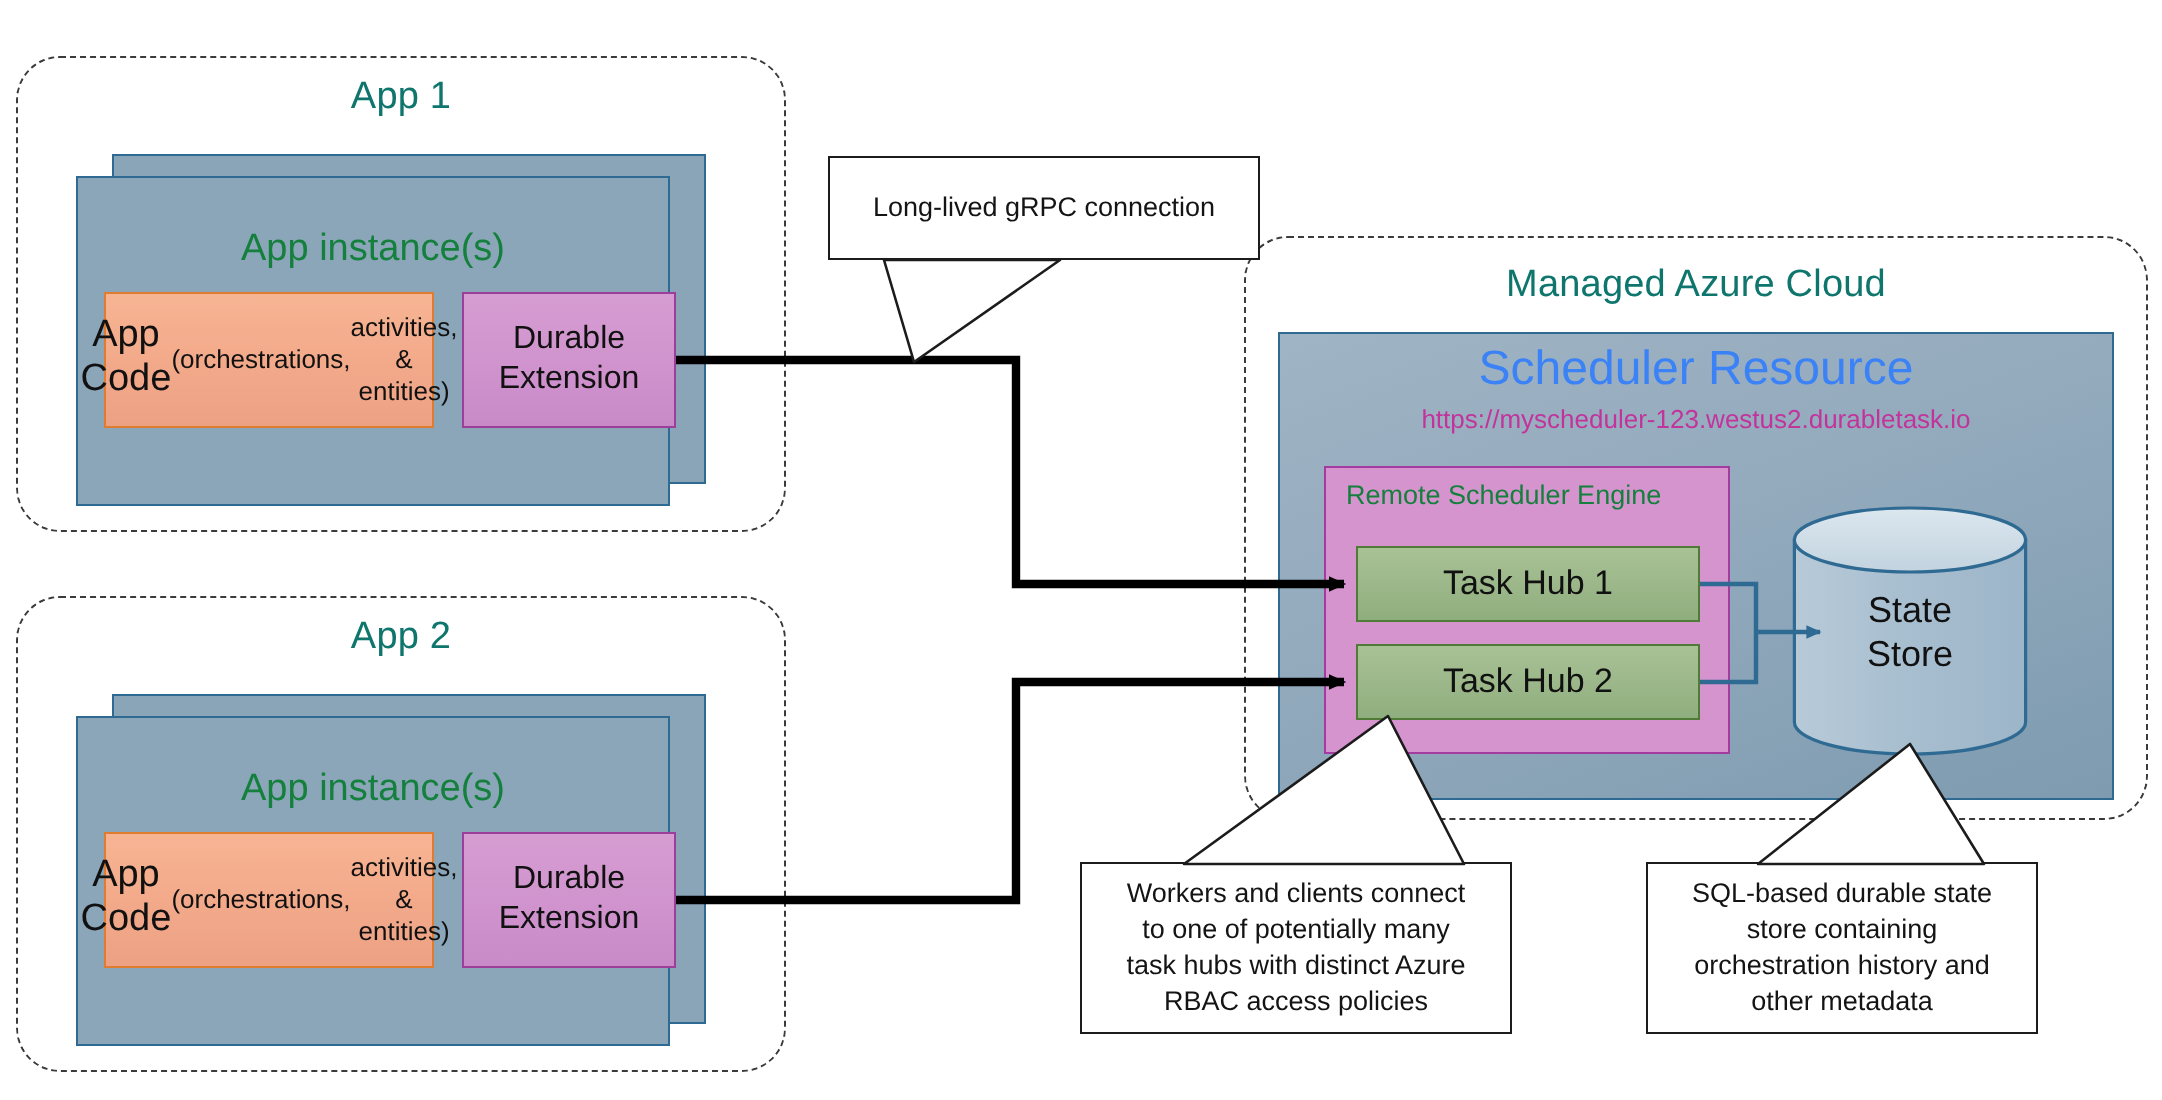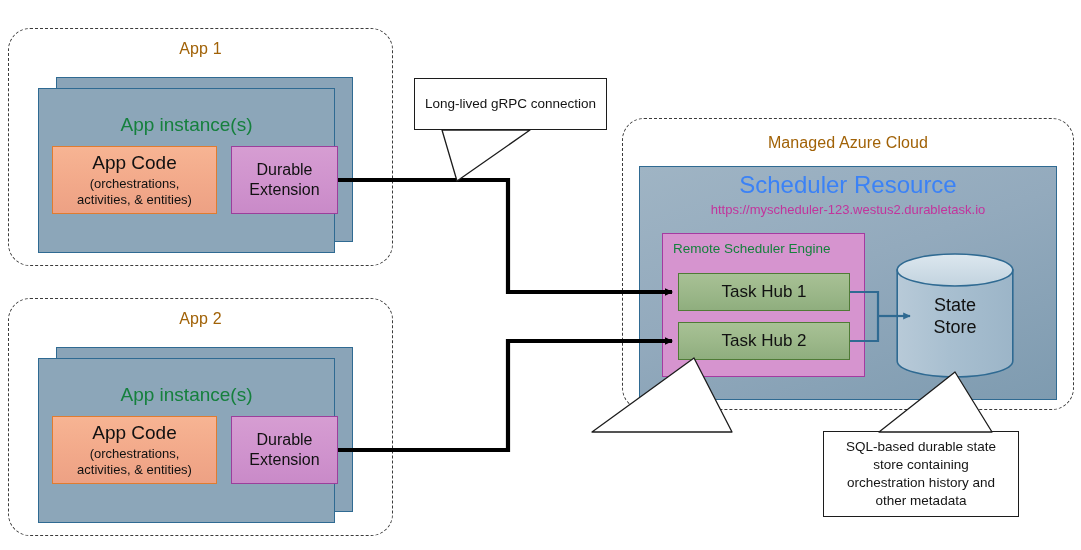--- a/index.html
+++ b/index.html
@@ -31,22 +31,22 @@
   
   .ctr {
     display: flex;
     align-items: center;
     justify-content: center;
     text-align: center;
     box-sizing: border-box;
   }
 
   .zone-title {
-    color: #a16207;
-    font-size: 16px;
+    color: #0f766e;
+    font-size: 19px;
     letter-spacing: .1px;
     white-space: nowrap;
     text-align: right;
   }
 
   
   .inst-back {
     background: #8aa4b8;
     border: 1.3px solid #2f6a92;
     box-sizing: border-box;
@@ -61,21 +61,21 @@
     font-size: 19px;
     white-space: nowrap;
     margin-top: 34px;
   }
 
   .appcode-box {
     background: linear-gradient(180deg, #f7b493 0%, #f2a98a 55%, #eda184 100%);
     border: 1.4px solid #e07c30;
     box-sizing: border-box;
     display: flex;
-    flex-direction: column;
+    flex-direction: row;
     align-items: center;
     justify-content: center;
     text-align: center;
     line-height: 1.18;
   }
   .appcode-title {
     color: #111;
     font-size: 19px;
     margin-bottom: 2px;
   }
@@ -285,24 +285,30 @@
 
   <svg class="overlay tails" viewBox="0 0 1081 550">
 
     <path d="M442,130 L457,181 L530,130 Z" fill="#ffffff" stroke="#1c1c1c" stroke-width="1.3" stroke-linejoin="round"></path>
 
     <path d="M592,432 L694,358 L732,432 Z" fill="#ffffff" stroke="#1c1c1c" stroke-width="1.3" stroke-linejoin="round"></path>
 
     <path d="M879,432 L955,372 L992,432 Z" fill="#ffffff" stroke="#1c1c1c" stroke-width="1.3" stroke-linejoin="round"></path>
   </svg>
 
-  <div class="abs callout callout-top" style="left:414px; top:78px; width:193px; height:52px; flex-direction:column;">
+  <div class="abs callout callout-top" style="left:414px; top:78px; width:216px; height:52px; flex-direction:column;">
     <div>Long-lived gRPC connection</div>
   </div>
 
+  <div class="abs callout callout-bottom" style="left:540px; top:431px; width:216px; height:86px; flex-direction:column;">
+    <div>Workers and clients connect</div>
+    <div>to one of potentially many</div>
+    <div>task hubs with distinct Azure</div>
+    <div>RBAC access policies</div>
+  </div>
 
   <div class="abs callout callout-bottom" style="left:823px; top:431px; width:196px; height:86px; flex-direction:column;">
     <div>SQL-based durable state</div>
     <div>store containing</div>
     <div>orchestration history and</div>
     <div>other metadata</div>
   </div>
 
 </div>
 

